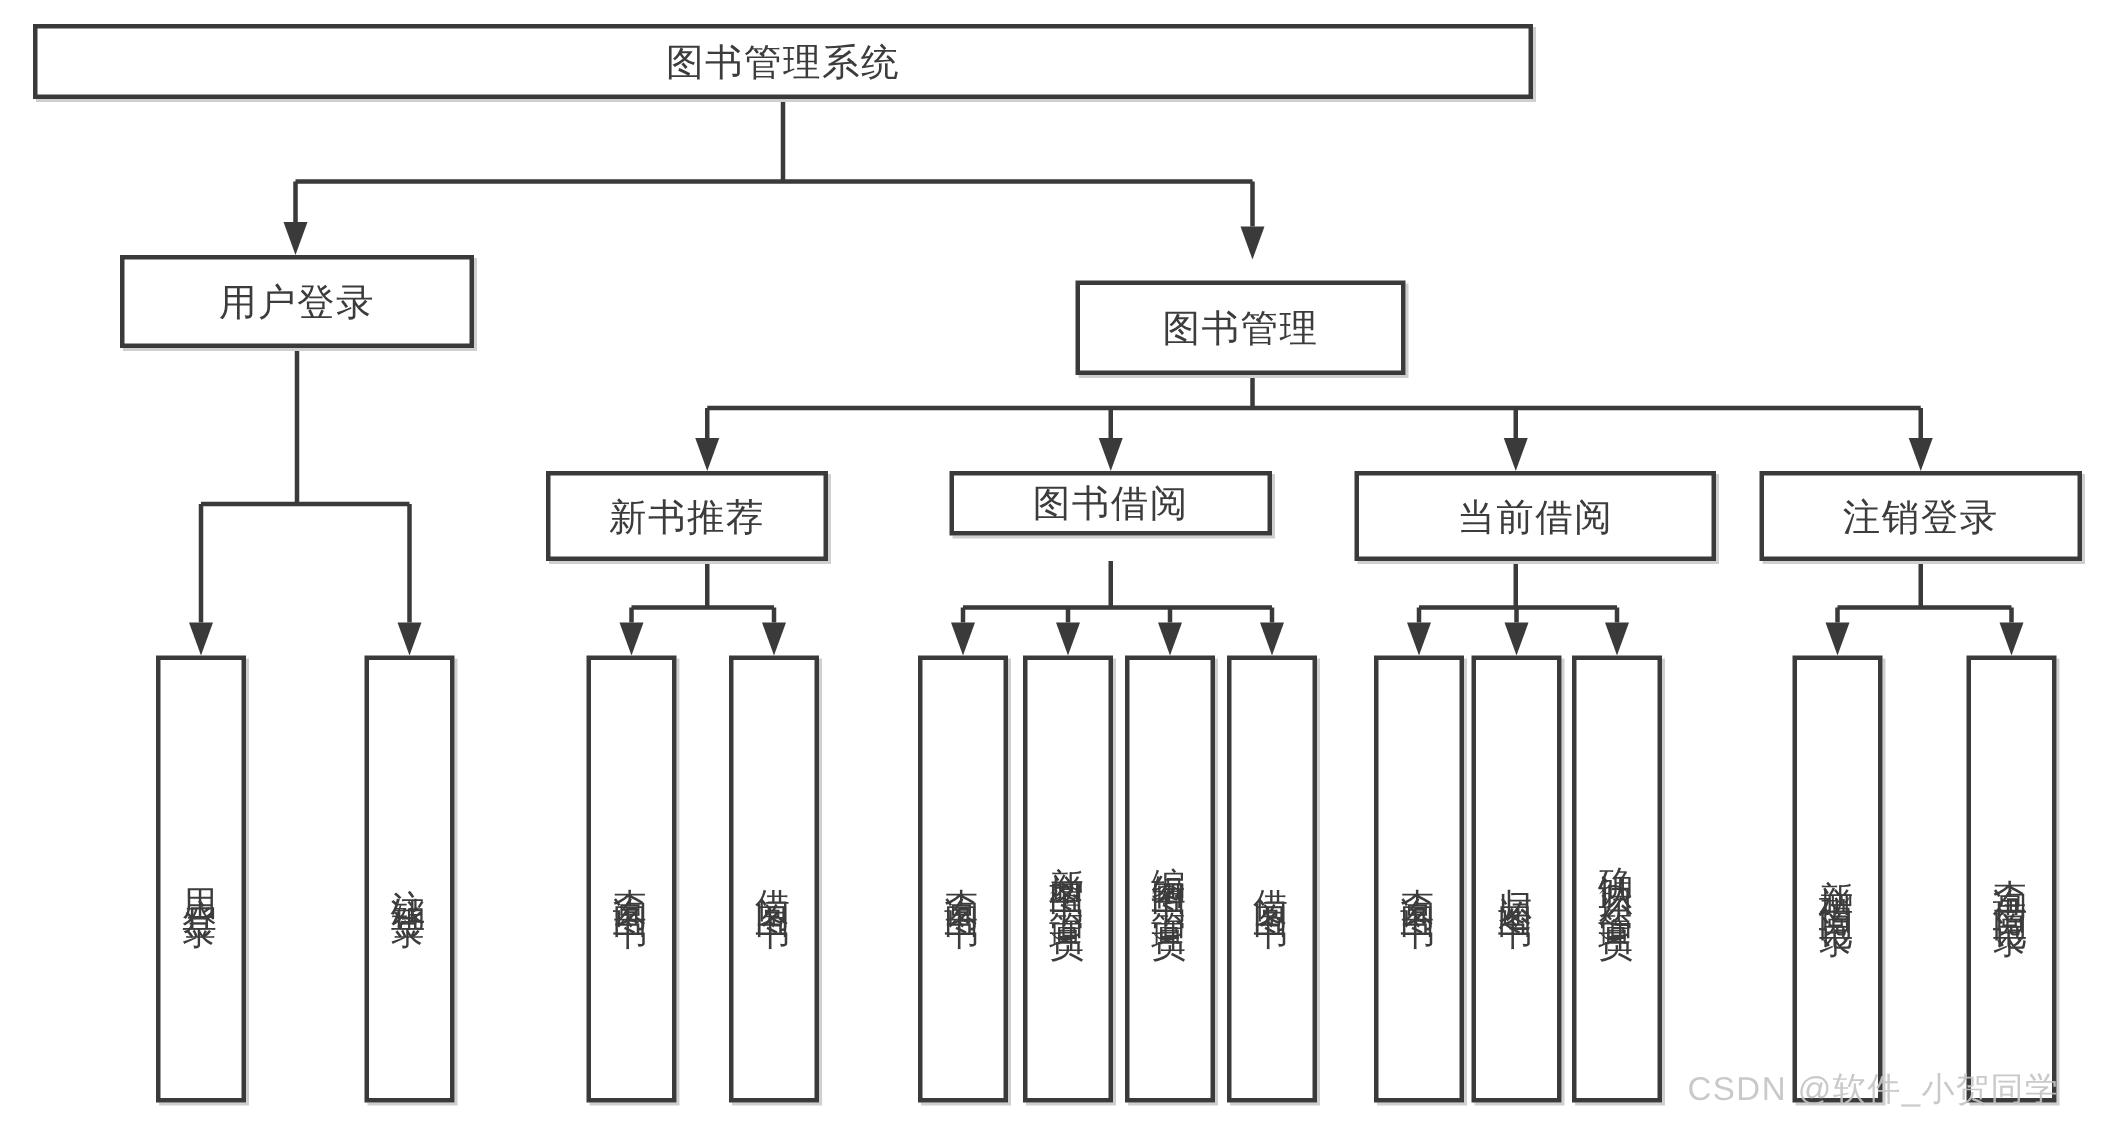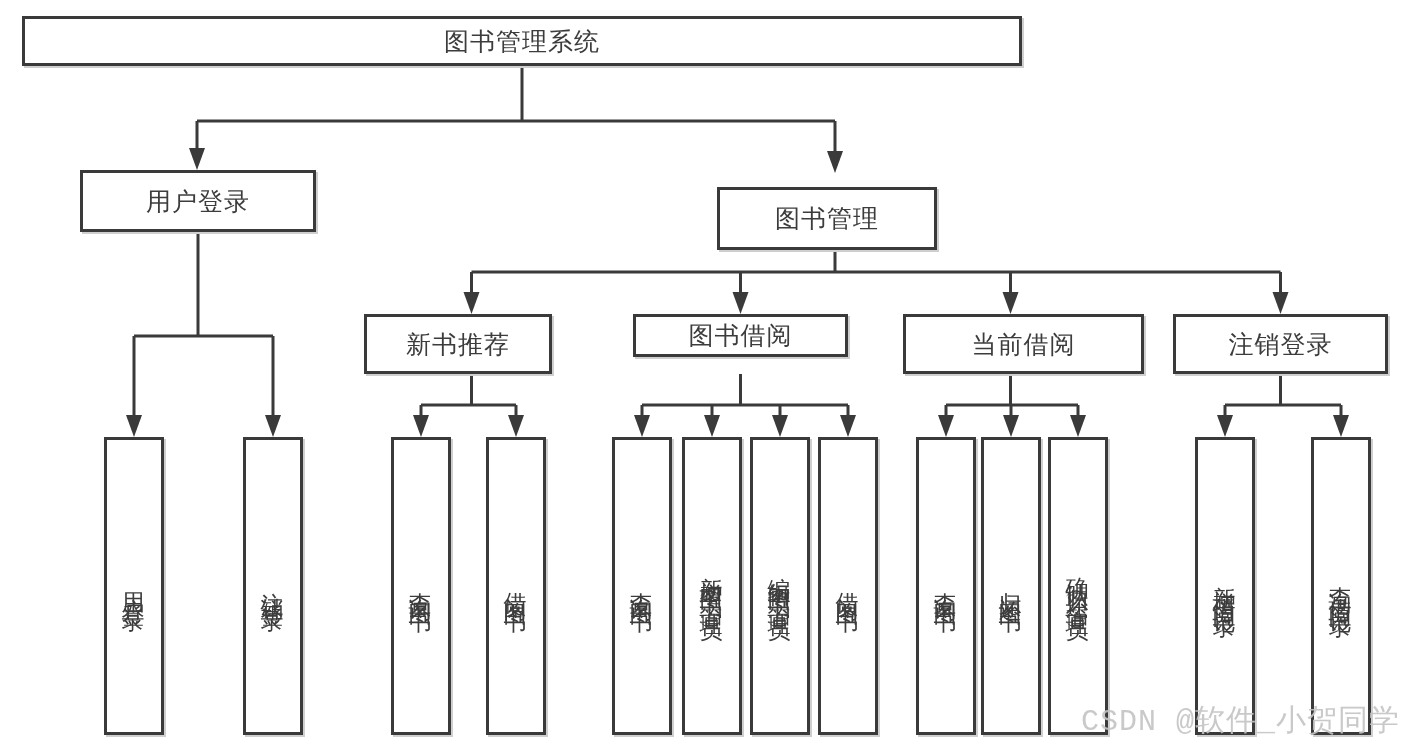--- a/index.html
+++ b/index.html
@@ -36,28 +36,27 @@
   }
   .leaf{font-size:23px;}
   .leaf .vtext{
     writing-mode:vertical-rl;
     text-orientation:mixed;
     letter-spacing:6px;
     white-space:nowrap;
   }
   #watermark{
     position:absolute;
-    right:5px;
+    right:32px;
     bottom:6px;
-    font-size:30px;
+    font-size:22px;
     letter-spacing:1px;
     color:var(--watermark);
     opacity:.9;
     z-index:5;
-    font-family:Liberation Mono, monospace;
   }
 </style>
 </head>
 <body>
 
 <div id="canvas">
 
   <svg id="connectors" width="1405" height="747" aria-hidden="true">
 
     <path d="M522 66 V121 M197 121 H835 M197 121 V148 M835 121 V151"></path>

